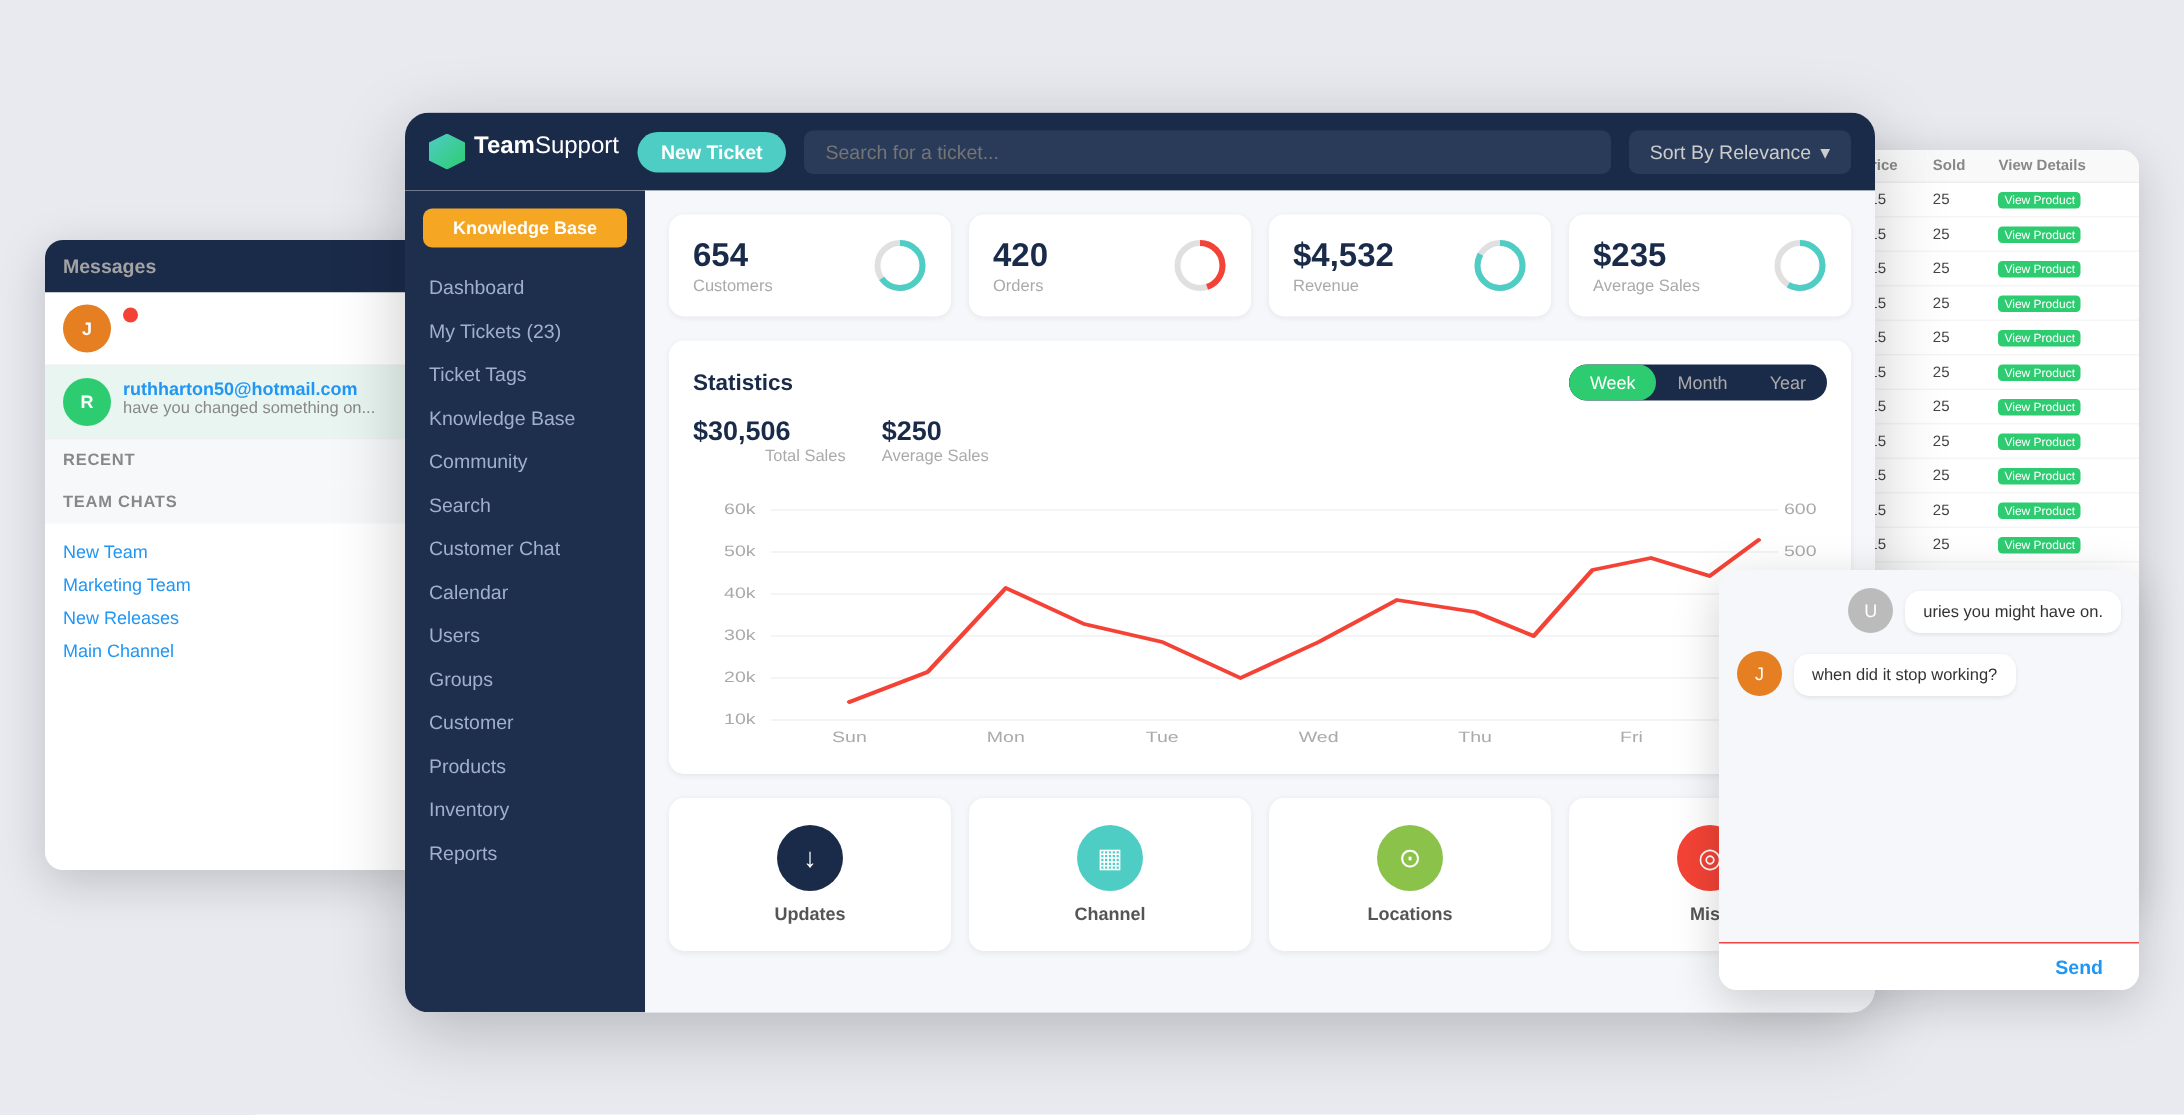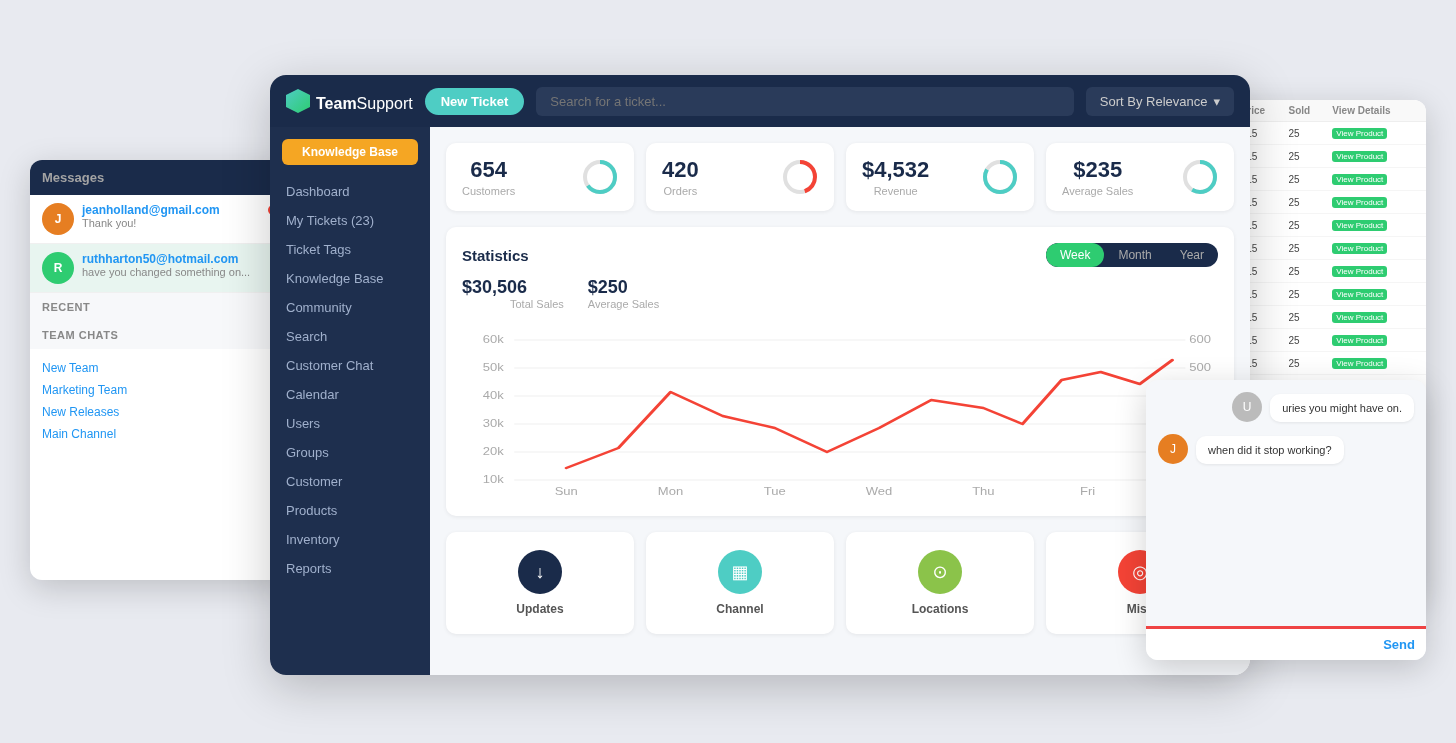--- a/index.html
+++ b/index.html
@@ -102,21 +102,21 @@
       background: #1a2b4a;
       display: flex;
       align-items: center;
       padding: 0 16px;
       height: 52px;
       gap: 12px;
       flex-shrink: 0;
     }
     .logo {
       display: flex;
-      align-items: flex-end;
+      align-items: flex-start;
       gap: 6px;
     }
     .logo-icon {
       width: 24px;
       height: 24px;
       background: linear-gradient(135deg, #4ecdc4, #2ecc71);
       clip-path: polygon(50% 0%, 100% 25%, 100% 75%, 50% 100%, 0% 75%, 0% 25%);
     }
     .logo-text { color: #fff; font-size: 16px; font-weight: 700; }
     .logo-text span { font-weight: 300; }
@@ -196,21 +196,20 @@
       background: #f5f7fa;
       overflow-y: auto;
       padding: 16px;
     }
 
     
     .stat-cards {
       display: flex;
       gap: 12px;
       margin-bottom: 16px;
-      text-align: center;
     }
     .stat-card {
       flex: 1;
       background: #fff;
       border-radius: 10px;
       padding: 14px 16px;
       display: flex;
       align-items: center;
       justify-content: space-between;
       box-shadow: 0 1px 4px rgba(0,0,0,0.07);
@@ -362,23 +361,23 @@
       border-radius: 10px;
       padding: 8px 12px;
       font-size: 11px;
       color: #333;
       max-width: 180px;
       box-shadow: 0 1px 3px rgba(0,0,0,0.08);
     }
     .chat-input-row {
       display: flex;
       align-items: center;
-      padding: 8px 11px;
+      padding: 8px 24px;
       background: #fff;
-      border-top: 3px solid #ef4444;
+      border-top: 1px solid #ef4444;
       gap: 8px;
     }
     .chat-input {
       flex: 1;
       border: none;
       outline: none;
       font-size: 12px;
       color: #333;
       background: transparent;
     }
@@ -397,24 +396,20 @@
 </head>
 <body>
 
 <div class="left-panel">
   <div class="chat-header">
     <div class="chat-header-title">Messages</div>
   </div>
   <div class="chat-list">
     <div class="chat-item">
       <div class="avatar-circle" style="background:#e67e22;">J</div>
-      <div class="chat-item-info">
-        <div class="chat-item-name">jeanholland@gmail.com</div>
-        <div class="chat-item-msg">Thank you!</div>
-      </div>
       <div class="badge-dot"></div>
     </div>
     <div class="chat-item active">
       <div class="avatar-circle" style="background:#2ecc71;">R</div>
       <div class="chat-item-info">
         <div class="chat-item-name">ruthharton50@hotmail.com</div>
         <div class="chat-item-msg">have you changed something on...</div>
       </div>
     </div>
   </div>

